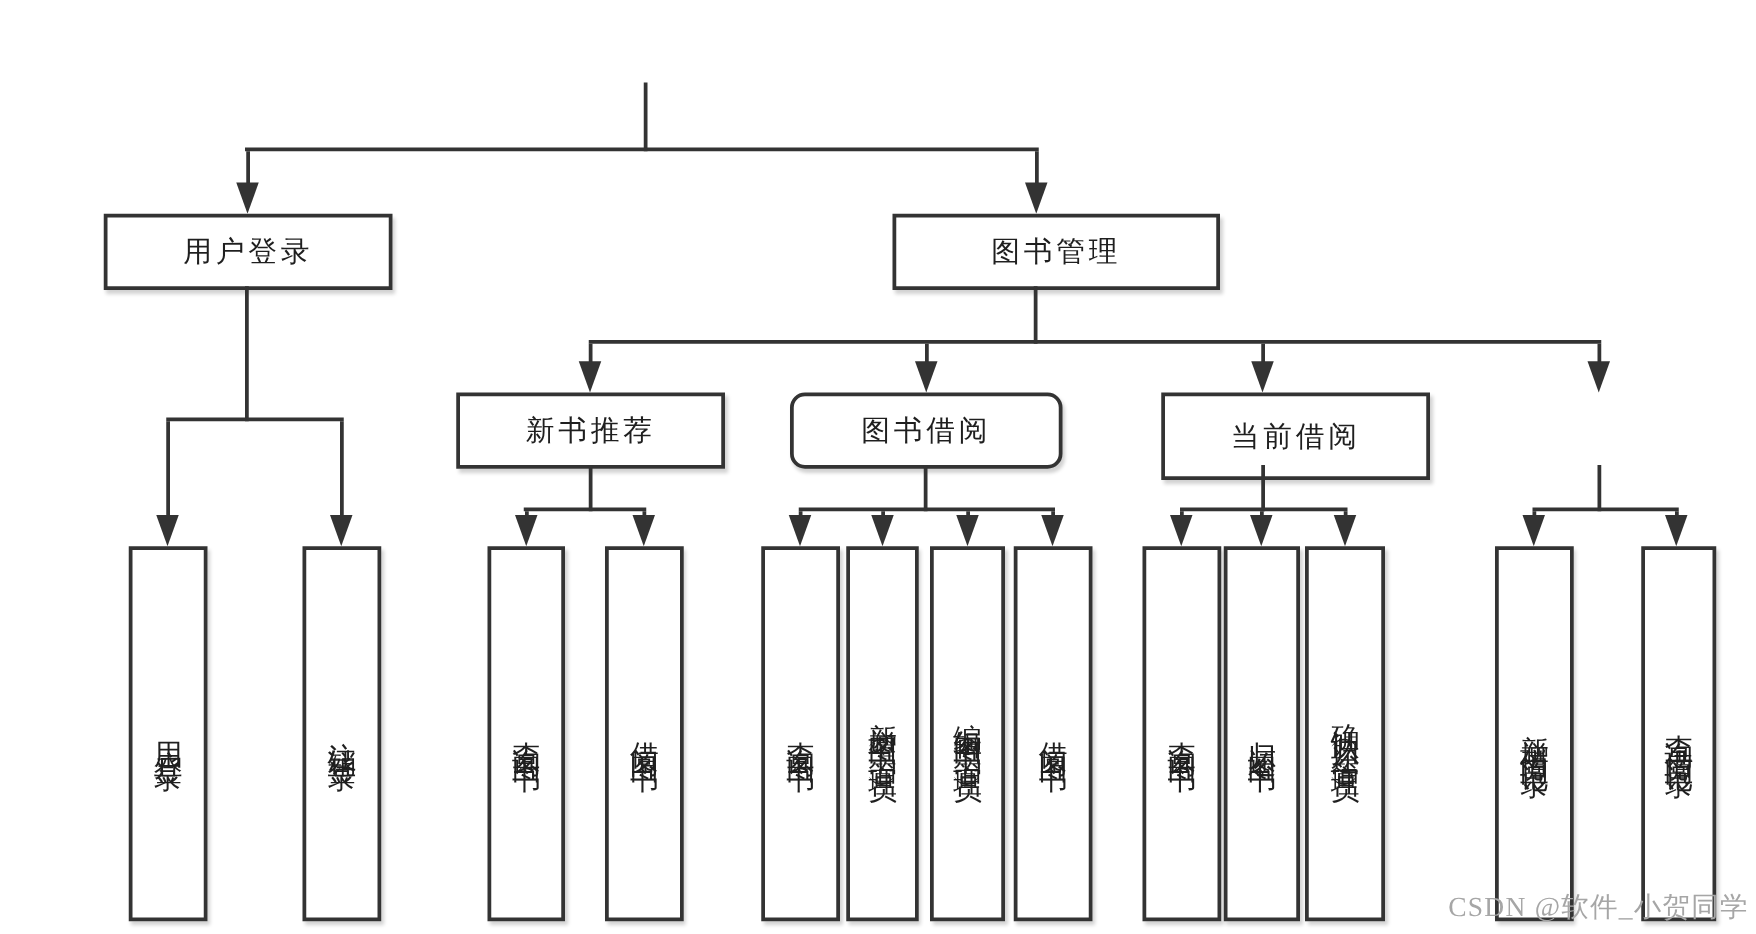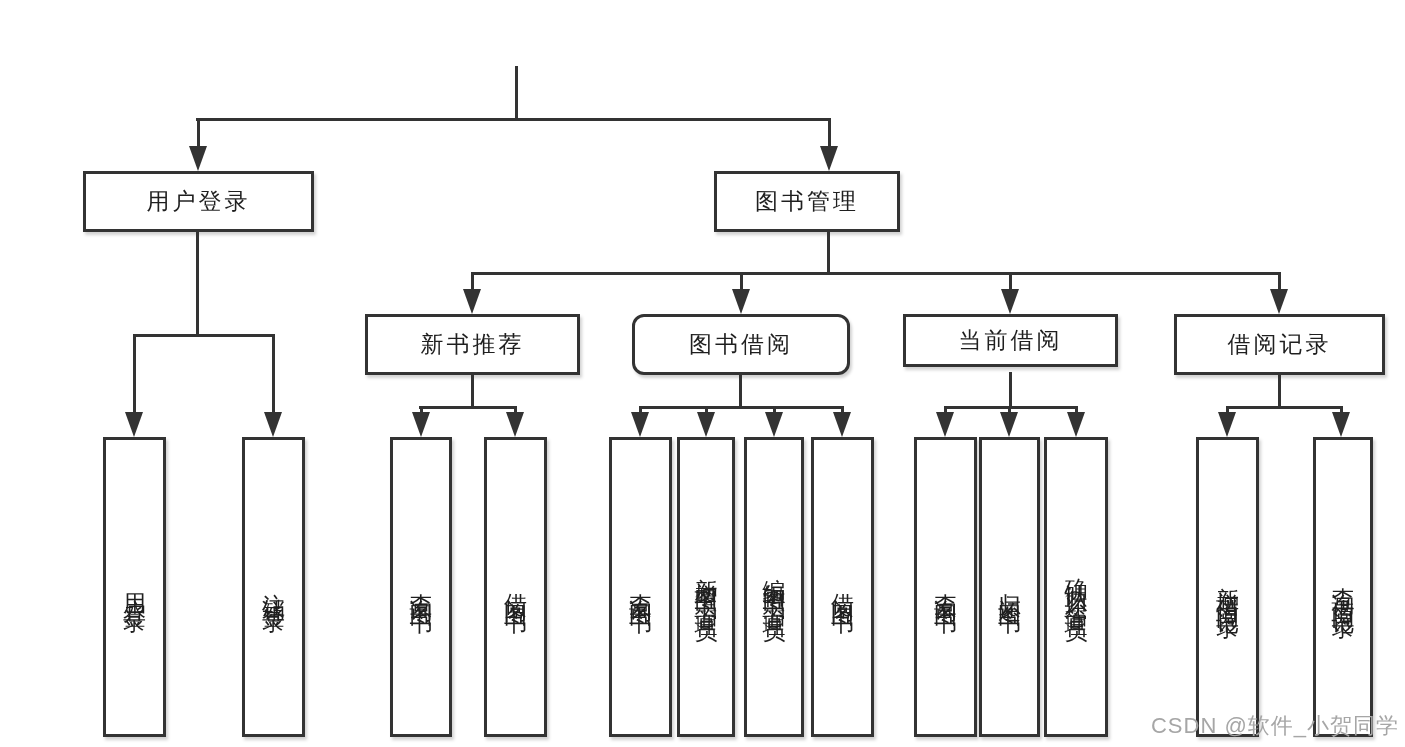--- a/index.html
+++ b/index.html
@@ -52,37 +52,38 @@
     border-right:9.5px solid transparent;
     border-top:25px solid var(--line);
   }
   .watermark{
     position:absolute;
     right:6px;top:711px;
     font-size:22px;
     letter-spacing:1px;
     color:var(--wm);
     white-space:nowrap;
+    font-family:Liberation Serif, serif;
   }
 </style>
 </head>
 <body>
 
 <div class="canvas">
 
 
   <div class="vline" style="left:515px;top:66px;height:55px;"></div>
   <div class="hline" style="left:196px;top:118px;width:635px;"></div>
   <div class="arrow" style="left:189px;top:121px;height:50px;"></div>
   <div class="arrow" style="left:820px;top:121px;height:50px;"></div>
 
   <div class="box hbox" style="left:83px;top:171px;width:231px;height:61px;">
     <span class="label">用户登录</span>
   </div>
-  <div class="box hbox" style="left:714px;top:171px;width:186px;height:61px;">
+  <div class="box hbox" style="left:714px;top:171px;width:262px;height:61px;">
     <span class="label">图书管理</span>
   </div>
 
   <div class="vline" style="left:196px;top:229px;height:108px;"></div>
   <div class="hline" style="left:133px;top:334px;width:142px;"></div>
   <div class="arrow" style="left:125px;top:337px;height:100px;"></div>
   <div class="arrow" style="left:264px;top:337px;height:100px;"></div>
 
   <div class="vline" style="left:827px;top:229px;height:46px;"></div>
   <div class="hline" style="left:471px;top:272px;width:810px;"></div>
@@ -90,25 +91,22 @@
   <div class="arrow" style="left:732px;top:275px;height:39px;"></div>
   <div class="arrow" style="left:1001px;top:275px;height:39px;"></div>
   <div class="arrow" style="left:1270px;top:275px;height:39px;"></div>
 
   <div class="box hbox" style="left:365px;top:314px;width:215px;height:61px;">
     <span class="label">新书推荐</span>
   </div>
   <div class="box hbox" style="left:632px;top:314px;width:218px;height:61px;border-radius:12px;">
     <span class="label">图书借阅</span>
   </div>
-  <div class="box hbox" style="left:903px;top:314px;width:215px;height:53px;align-items:center;">
+  <div class="box hbox" style="left:929px;top:314px;width:215px;height:70px;align-items:center;">
     <span class="label">当前借阅</span>
-  </div>
-  <div class="box hbox" style="left:1174px;top:314px;width:211px;height:61px;">
-    <span class="label">借阅记录</span>
   </div>
 
   <div class="vline" style="left:471px;top:372px;height:37px;"></div>
   <div class="hline" style="left:419px;top:406px;width:98px;"></div>
   <div class="arrow" style="left:412px;top:409px;height:28px;"></div>
   <div class="arrow" style="left:506px;top:409px;height:28px;"></div>
 
   <div class="vline" style="left:739px;top:372px;height:37px;"></div>
   <div class="hline" style="left:639px;top:406px;width:205px;"></div>
   <div class="arrow" style="left:631px;top:409px;height:28px;"></div>

